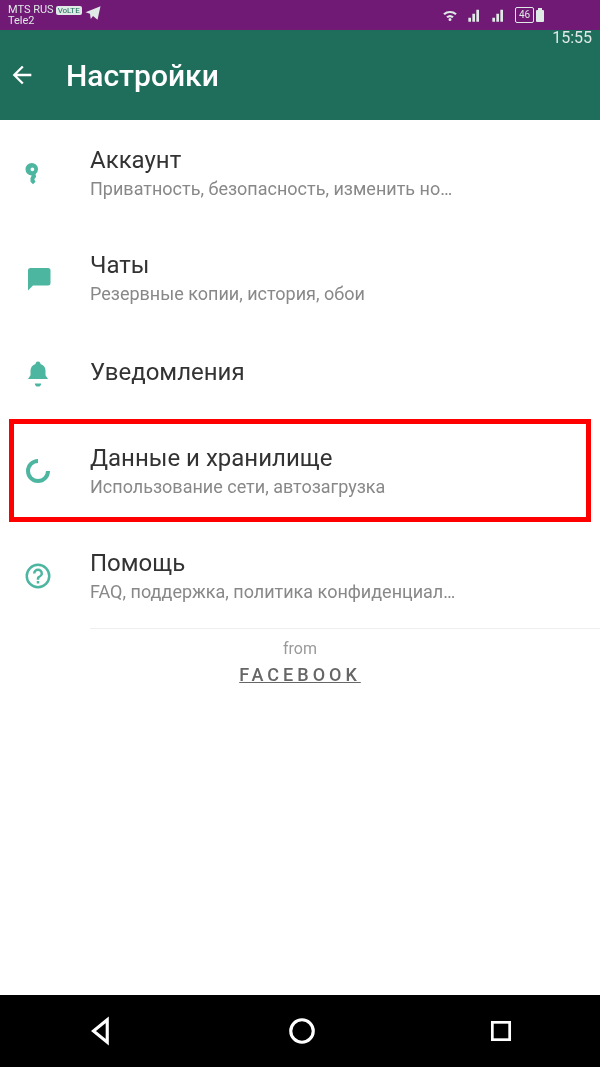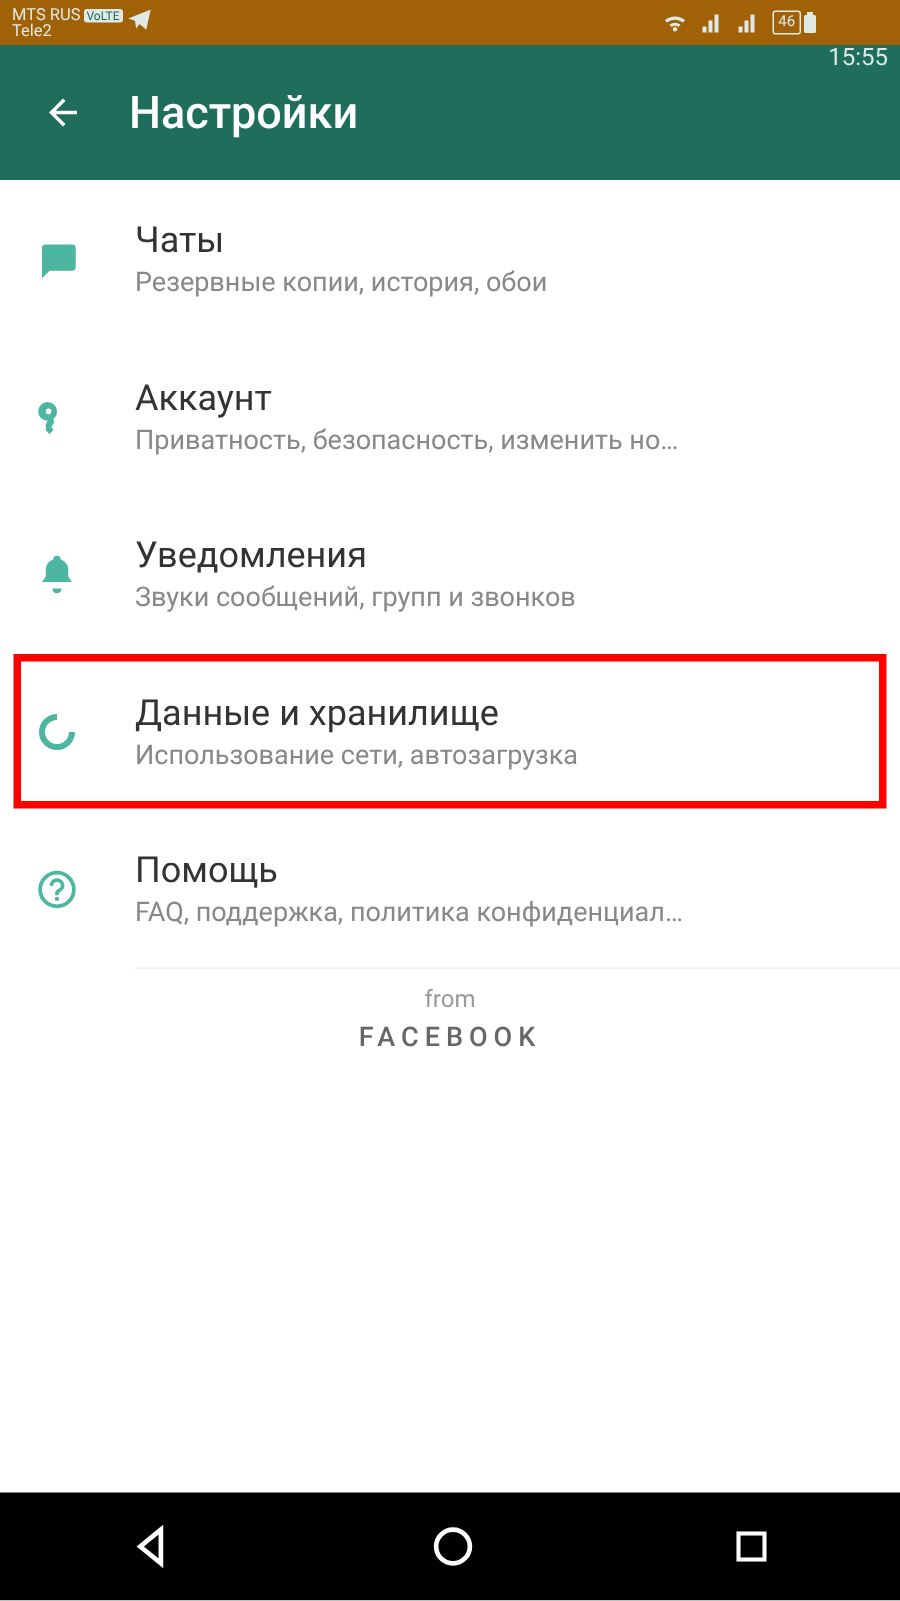--- a/index.html
+++ b/index.html
@@ -6,21 +6,21 @@
   body {
     width: 600px;
     height: 1067px;
     font-family: Roboto, Arial, sans-serif;
     background: #fff;
     overflow: hidden;
     position: relative;
   }
   .status-bar {
     height: 30px;
-    background: #a16207;
+    background: #701a75;
     color: #dfe9e6;
     display: flex;
     align-items: center;
     padding: 0 8px;
     font-size: 13px;
   }
   .status-left { display: flex; align-items: flex-start; gap: 2px; }
   .carrier-stack { display:flex; flex-direction:column; line-height:1; font-size:11px; }
   .volte {
     font-size: 8px;
@@ -33,21 +33,21 @@
   }
   .status-right { margin-left: auto; display: flex; align-items: center; gap: 8px; }
   .ic { fill: #dfe9e6; display:inline-block; vertical-align:middle; }
   .battery-wrap { display:flex; align-items:center; gap:2px;text-align:right; }
   .battery-box { border:1px solid #dfe9e6; border-radius:2px; font-size:10px; padding:0 3px; line-height:14px;}
   .header {
     height: 90px;
     background: #1f6e5c;
     display: flex;
     align-items: center;
-    padding: 0 28px;
+    padding: 0 8px;
     gap: 30px;
   }
   .back-arrow { width: 28px; height: 28px; fill:#fff; }
   .header-title { color:#fff; font-size: 30px; font-weight:500; }
   .content { background:#fff; }
   .settings-item {
     display:flex;
     align-items:center;
     padding: 26px 20px;
     gap: 34px;
@@ -59,21 +59,21 @@
     margin: 0 8px;
     padding: 26px 12px;
   }
   .item-icon { width: 36px; height:36px; flex-shrink:0; display:flex; align-items:center; justify-content:center;}
   .item-icon svg { fill:#4db6a0; }
   .item-texts { flex:1; min-width:0; }
   .item-title { font-size: 24px; color:#333; margin-bottom:4px; }
   .item-sub { font-size: 18px; color:#888; white-space:nowrap; overflow:hidden; text-overflow:ellipsis; }
   .divider { height:1px; background:#eee; margin-left:90px; }
   .footer-from { text-align:center; color:#9a9a9a; font-size:16px; margin-top:10px;}
-  .footer-fb { text-align:center; color:#666; font-size:18px; letter-spacing:4px; margin-top:6px; font-weight:500;}
+  .footer-fb { text-align:center; color:#666; font-size:18px; letter-spacing:4px; margin-top:6px; font-weight:500;text-decoration:underline;}
   .nav-bar {
     position:absolute; bottom:0; left:0; right:0;
     height:72px; background:#000;
     display:flex; align-items:center; justify-content:space-around;
   }
   .nav-bar svg { fill:none; stroke:#fff; stroke-width:2.5; }
 </style>
 </head>
 <body>
 
@@ -113,50 +113,49 @@
       <path d="M20 11H7.8l5.6-5.6L12 4l-8 8 8 8 1.4-1.4L7.8 13H20z"></path>
     </svg>
   <div class="header-title">Настройки</div>
 </div>
 
 <div class="content">
 
   <div class="settings-item">
     <div class="item-icon">
       <svg width="30" height="30" viewBox="0 0 24 24">
+          <path d="M7 14a5 5 0 115-5 5 5 0 01-2 4l.5 2L9 17l1 2-2 2-2-2v-3zm2-5a1.5 1.5 0 10-1.5 1.5A1.5 1.5 0 009 9z"></path>
+        </svg>
+    </div>
+    <div class="item-texts">
+      <div class="item-title">Аккаунт</div>
+      <div class="item-sub">Приватность, безопасность, изменить но…</div>
+    </div>
+  </div>
+
+  <div class="settings-item">
+    <div class="item-icon">
+      <svg width="30" height="30" viewBox="0 0 24 24">
           <path d="M4 4h16a2 2 0 012 2v10a2 2 0 01-2 2H8l-4 4V6a2 2 0 012-2zm2 4h12v2H6zm0 4h8v2H6z"></path>
         </svg>
     </div>
     <div class="item-texts">
       <div class="item-title">Чаты</div>
       <div class="item-sub">Резервные копии, история, обои</div>
     </div>
   </div>
 
   <div class="settings-item">
     <div class="item-icon">
       <svg width="30" height="30" viewBox="0 0 24 24">
-          <path d="M7 14a5 5 0 115-5 5 5 0 01-2 4l.5 2L9 17l1 2-2 2-2-2v-3zm2-5a1.5 1.5 0 10-1.5 1.5A1.5 1.5 0 009 9z"></path>
-        </svg>
-    </div>
-    <div class="item-texts">
-      <div class="item-title">Аккаунт</div>
-      <div class="item-sub">Приватность, безопасность, изменить но…</div>
-    </div>
-  </div>
-
-  <div class="settings-item">
-    <div class="item-icon">
-      <svg width="30" height="30" viewBox="0 0 24 24">
           <path d="M12 2a2 2 0 012 2 6 6 0 014 5v4l2 3H4l2-3V9a6 6 0 014-5 2 2 0 012-2zm0 20a2.5 2.5 0 002.5-2.5h-5A2.5 2.5 0 0012 22z"></path>
         </svg>
     </div>
     <div class="item-texts">
       <div class="item-title">Уведомления</div>
-      <div class="item-sub">Звуки сообщений, групп и звонков</div>
     </div>
   </div>
 
   <div class="settings-item highlighted">
     <div class="item-icon">
       <svg width="32" height="32" viewBox="0 0 24 24">
           <path d="M12 3a9 9 0 109 9h-3a6 6 0 11-6-6z"></path>
         </svg>
     </div>
     <div class="item-texts">

